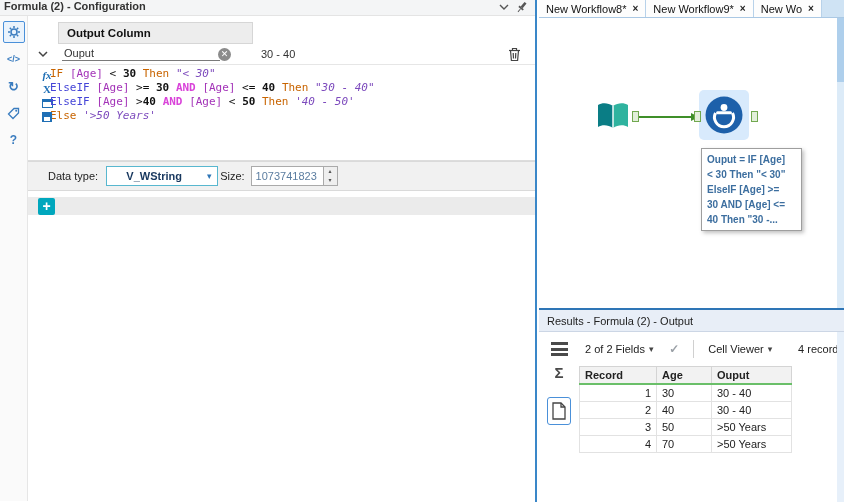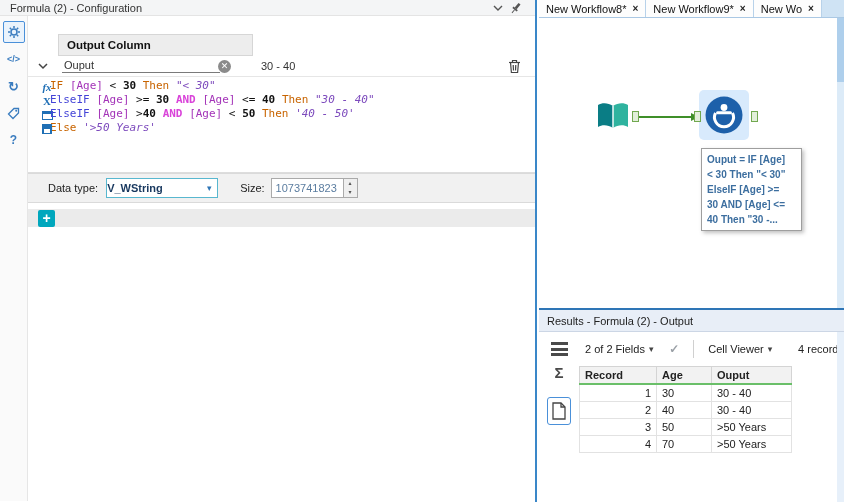--- a/index.html
+++ b/index.html
@@ -1,31 +1,31 @@
 <!DOCTYPE html>
 <html><head>
 <meta charset="utf-8">
 <style>
   * { box-sizing: border-box; margin: 0; padding: 0; }
   html,body { width: 844px; height: 502px; overflow: hidden; }
   body { font-family: "Liberation Sans", sans-serif; font-size: 11px; color: #222; background: #fff; position: relative; }
 
   
   .left-panel { position: absolute; left: 0; top: 0; width: 537px; height: 502px; background: #fff; border-right: 2px solid #3a87c8; }
-  .panel-title-bar { height: 16px; background: #f4f5f6; border-bottom: 1px solid #e4e4e4; display: flex; align-items: center; padding: 0 10px; color: #333; font-size: 11px; }
+  .panel-title-bar { height: 16px; background: #f4f5f6; border-bottom: 1px solid #e4e4e4; display: flex; padding: 0 4px; color: #333; font-size: 11px; font-weight: bold; }
   .panel-title-bar .spacer { flex: 1; }
   .title-icon { width: 18px; height: 14px; display: flex; align-items: center; justify-content: center; cursor: pointer; }
   .panel-body { display: flex; height: 485px; }
   .side-strip { width: 28px; background: #fafafa; border-right: 1px solid #e6e6e6; display: flex; flex-direction: column; align-items: center; padding-top: 5px; }
   .strip-icon { width: 22px; height: 22px; display: flex; align-items: center; justify-content: center; margin-bottom: 5px; color: #3a7cbf; }
   .strip-icon.selected { border: 1px solid #4a90d9; background: #eaf3fc; border-radius: 2px; }
   .strip-glyph { font-size: 11px; font-weight: bold; color: #3a7cbf; }
 
   .config-main { flex: 1; display: flex; flex-direction: column; background: #fff; position: relative; }
-  .col-headers { margin-top: 18px; height: 22px; display: flex; }
+  .col-headers { margin-top: 6px; height: 22px; display: flex; }
   .col-headers .gutter { width: 30px; }
   .col-head { background: #ededed; border: 1px solid #d6d6d6; font-weight: bold; font-size: 11.5px; line-height: 20px; padding-left: 8px; color: #111; }
   .col-head.output { width: 195px; }
   .col-head.preview { width: 277px; border-left: none; }
 
   .expr-row { height: 21px; display: flex; align-items: center; border-bottom: 1px solid #e6e6e6; }
   .expr-row .gutter { width: 30px; display: flex; justify-content: center; }
   .expr-name-wrap { width: 195px; position: relative; display: flex; align-items: center; }
   .expr-name-input { border: none; border-bottom: 1px solid #7a7a7a; outline: none; width: 158px; margin-left: 4px; font-size: 11px; font-family: "Liberation Sans", sans-serif; color: #333; background: transparent; padding: 0 2px 1px 2px; }
   .clear-btn { position: absolute; right: 22px; width: 13px; height: 13px; border-radius: 50%; background: #8b8b8b; color: #fff; font-size: 9px; line-height: 13px; text-align: center; cursor: pointer; }
@@ -45,23 +45,23 @@
   .tk-kw2   { color: #4343d7; }
   .tk-field { color: #a333b8; }
   .tk-and   { color: #d943d9; font-weight: bold; }
   .tk-num   { color: #111; font-weight: bold; }
   .tk-op    { color: #111; }
   .tk-str   { color: #7d4bbd; font-style: italic; }
 
   .datatype-row { height: 30px; background: #f1f1f1; border-top: 1px solid #dadada; border-bottom: 1px solid #dadada; display: flex; align-items: center; padding-left: 20px; }
   .dt-label { color: #222; }
   .dt-select { margin-left: 8px; width: 112px; height: 20px; background: #fff; border: 1px solid #58b7cf; display: flex; align-items: center; cursor: pointer; }
-  .dt-select .val { flex: 1; font-weight: bold; color: #17375e; }
+  .dt-select .val { flex: 1; font-weight: bold; color: #17375e; text-align: center; }
   .dt-select .caret { width: 16px; text-align: center; color: #2e75b6; font-size: 9px; }
-  .size-label { margin-left: 22px; }
+  .size-label { margin-left: 2px; }
   .size-wrap { margin-left: 6px; display: flex; }
   .size-input { width: 72px; height: 20px; border: 1px solid #aaa; border-right: none; font-size: 11px; color: #5b7da0; padding: 0 4px; outline: none; font-family: "Liberation Sans", sans-serif; }
   .spinner { width: 15px; height: 20px; border: 1px solid #aaa; background: #efefef; display: flex; flex-direction: column; cursor: pointer; }
   .spinner span { flex: 1; font-size: 6px; line-height: 9px; text-align: center; color: #555; }
 
   .add-row { height: 18px; background: #ebebeb; margin-top: 6px; display: flex; align-items: center; }
   .add-btn { width: 17px; height: 17px; margin-left: 10px; background: #00a7bd; color: #fff; border: none; border-radius: 2px; font-size: 14px; line-height: 15px; font-weight: bold; cursor: pointer; padding: 0; }
 
   
   .right-side { position: absolute; left: 539px; top: 0; width: 305px; height: 502px; }

